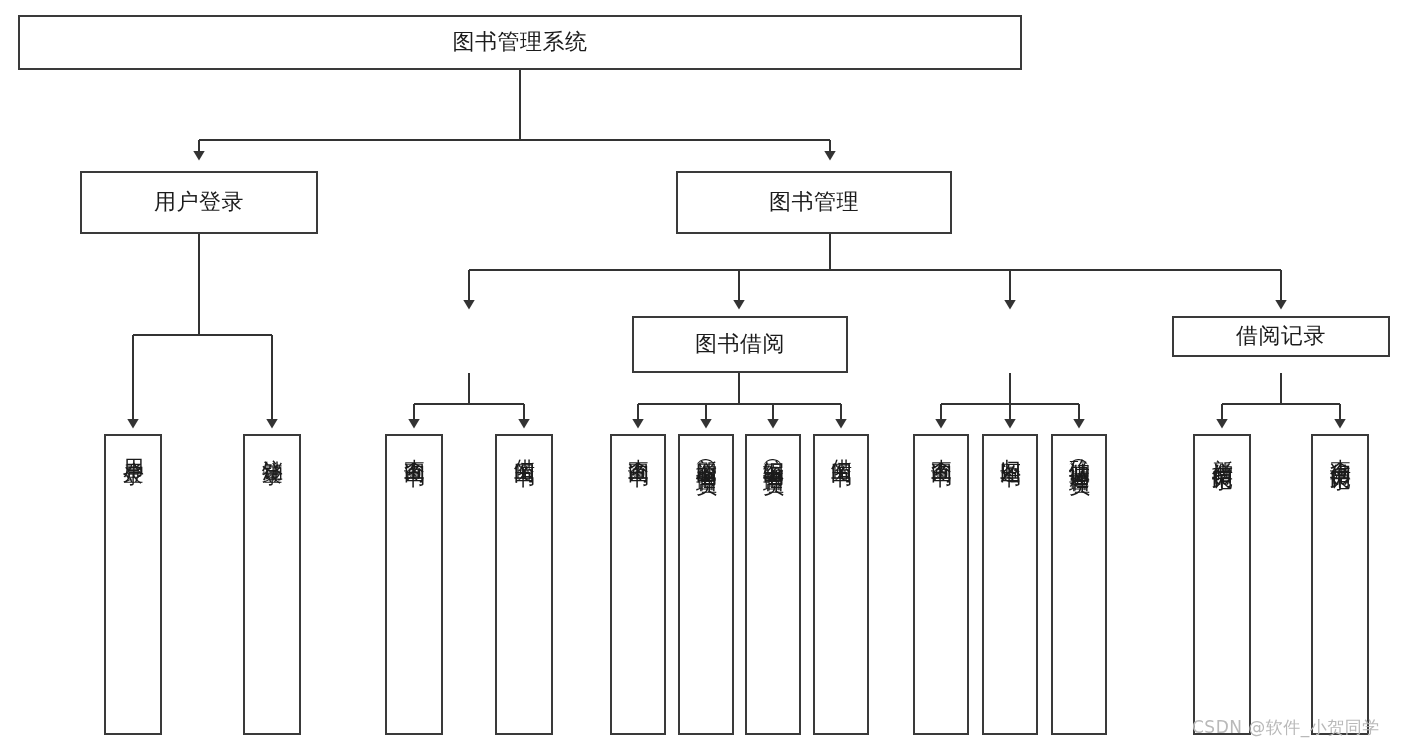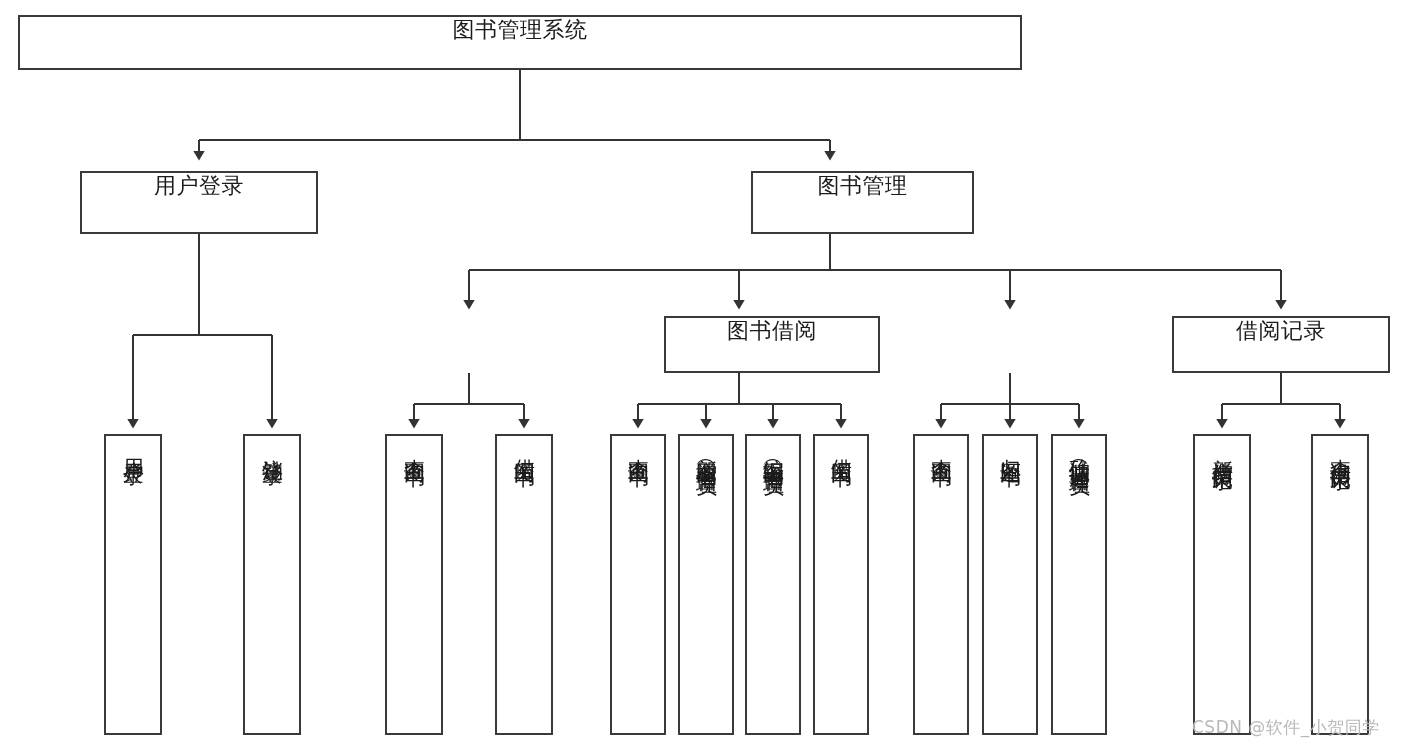--- a/index.html
+++ b/index.html
@@ -26,20 +26,21 @@
     width: 1405px;
     height: 747px;
     pointer-events: none;
   }
   .node {
     position: absolute;
     box-sizing: border-box;
     background: #ffffff;
     border: 2.5px solid #3a3a3a;
     display: flex;
+    align-items: center;
     justify-content: center;
     overflow: hidden;
   }
   .node .label {
     color: #1b1b1b;
     text-align: center;
     line-height: 1.22;
     white-space: nowrap;
   }
   .node.horiz .label {
@@ -121,28 +122,28 @@
     </g>
   </svg>
 
   <div class="node horiz" style="left:18px; top:15px; width:1004px; height:55px;">
     <span class="label">图书管理系统</span>
   </div>
 
   <div class="node horiz" style="left:80px; top:171px; width:238px; height:63px;">
     <span class="label">用户登录</span>
   </div>
-  <div class="node horiz" style="left:751px; top:171px; width:223px; height:63px;">
+  <div class="node horiz" style="left:676px; top:171px; width:276px; height:63px;">
     <span class="label">图书管理</span>
   </div>
 
-  <div class="node horiz" style="left:632px; top:316px; width:216px; height:57px;margin-left:32px;">
+  <div class="node horiz" style="left:632px; top:316px; width:216px; height:57px;">
     <span class="label">图书借阅</span>
   </div>
-  <div class="node horiz" style="left:1172px; top:316px; width:218px; height:57px;">
+  <div class="node horiz" style="left:1172px; top:316px; width:218px; height:41px;">
     <span class="label">借阅记录</span>
   </div>
 
   <div class="node vert" style="left:104px; top:434px; width:58px; height:301px;">
     <span class="label">用户登录</span>
   </div>
   <div class="node vert" style="left:243px; top:434px; width:58px; height:301px;">
     <span class="label">注销登录</span>
   </div>
 

